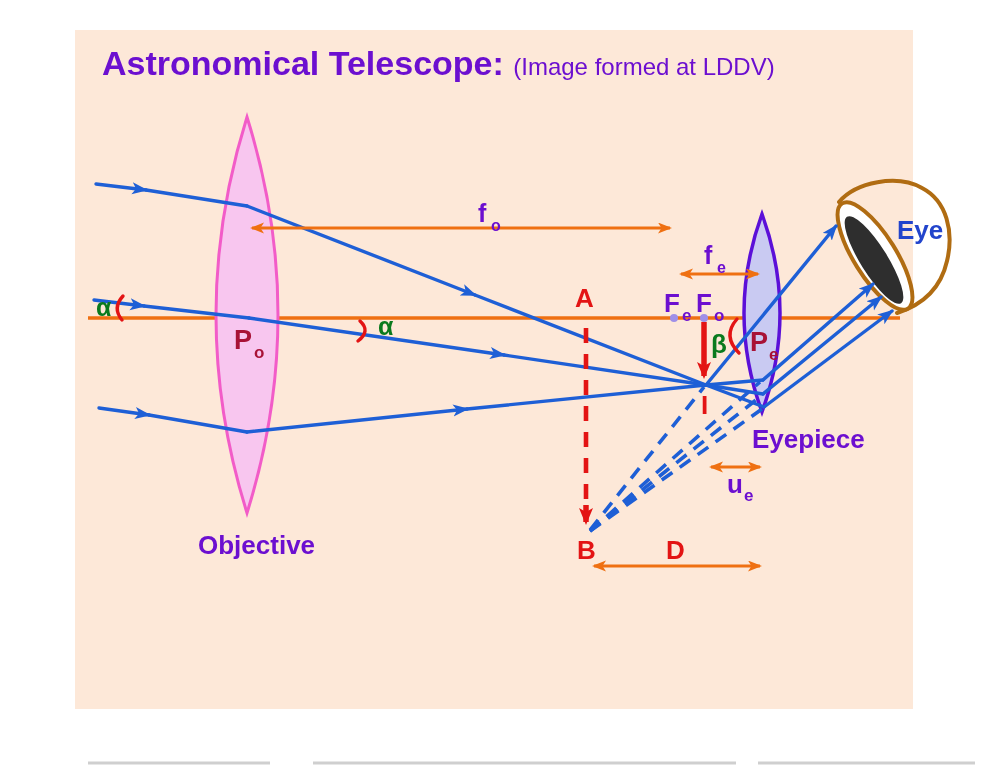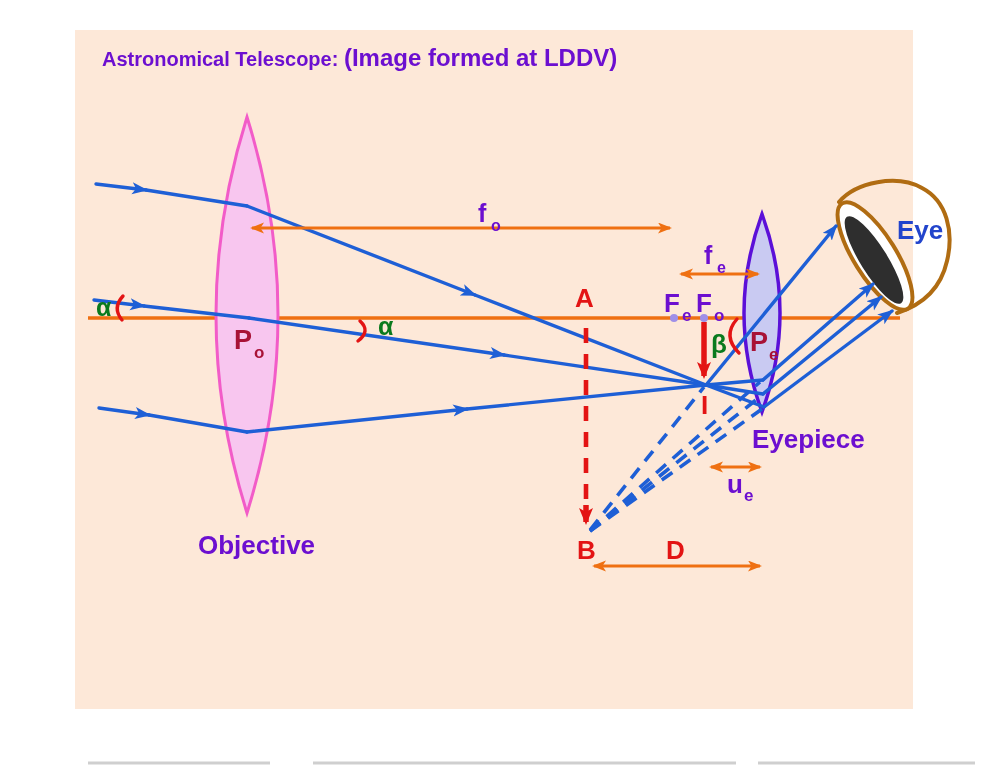--- a/index.html
+++ b/index.html
@@ -1,21 +1,21 @@
 <!DOCTYPE html>
 <html style="--panel: #fde8d8; --purple: #6c0fd0; --ray: #1e5fd6; --axis: #ef7012; --red: #e31414; --green: #0a7a1e; --darkred: #a81236; --pink: #f25cc8; --pinkfill: #f8c6ef; --violet: #5b10d8; --violetfill: #c9caf2; --brown: #b06c12; --eyeblue: #2244cc; --focusdot: #9f8fe8;"><head>
 <meta charset="utf-8">
 <style>
   html,body{margin:0;padding:0;background:#ffffff;}
   #stage{position:relative;width:990px;height:765px;background:#ffffff;overflow:hidden;
          font-family:"Liberation Sans", sans-serif;}
   #diagram{position:absolute;left:0;top:0;}
   #title{position:absolute;left:102px;top:44px;color:var(--purple);white-space:nowrap;}
-  #title .main{font-size:20px;font-weight:bold;}
-  #title .paren{font-size:24px;font-weight:bold;}
+  #title .main{font-size:34px;font-weight:bold;}
+  #title .paren{font-size:24px;font-weight:normal;}
   text{font-family:"Liberation Sans", sans-serif;font-weight:bold;}
   .ray{stroke:var(--ray);stroke-width:3.4;fill:none;stroke-linecap:round;}
   .raydash{stroke:var(--ray);stroke-width:3.6;fill:none;stroke-dasharray:13 9;stroke-linecap:butt;}
   .axis{stroke:var(--axis);stroke-width:3.5;fill:none;}
   .dim{stroke:var(--axis);stroke-width:3;fill:none;}
   .redarc{stroke:var(--red);stroke-width:3.4;fill:none;stroke-linecap:round;}
   .redimg{stroke:var(--red);stroke-width:5.5;fill:none;}
   .reddash{stroke:var(--red);stroke-width:4.6;fill:none;stroke-dasharray:15 11;}
   .lens-obj{stroke:var(--pink);stroke-width:3;fill:var(--pinkfill);}
   .lens-eyep{stroke:var(--violet);stroke-width:3.5;fill:var(--violetfill);}

